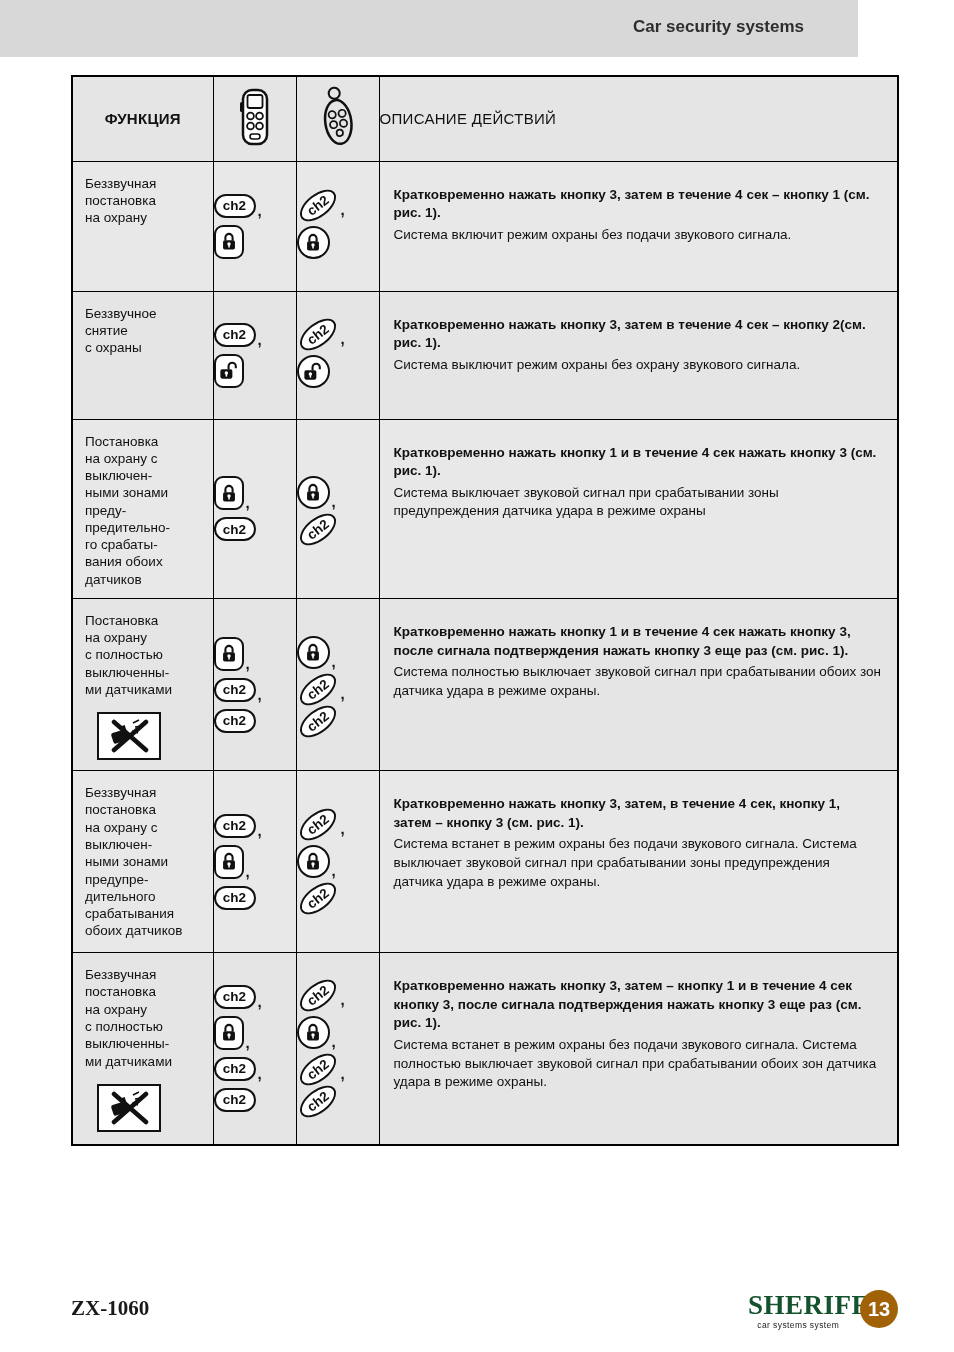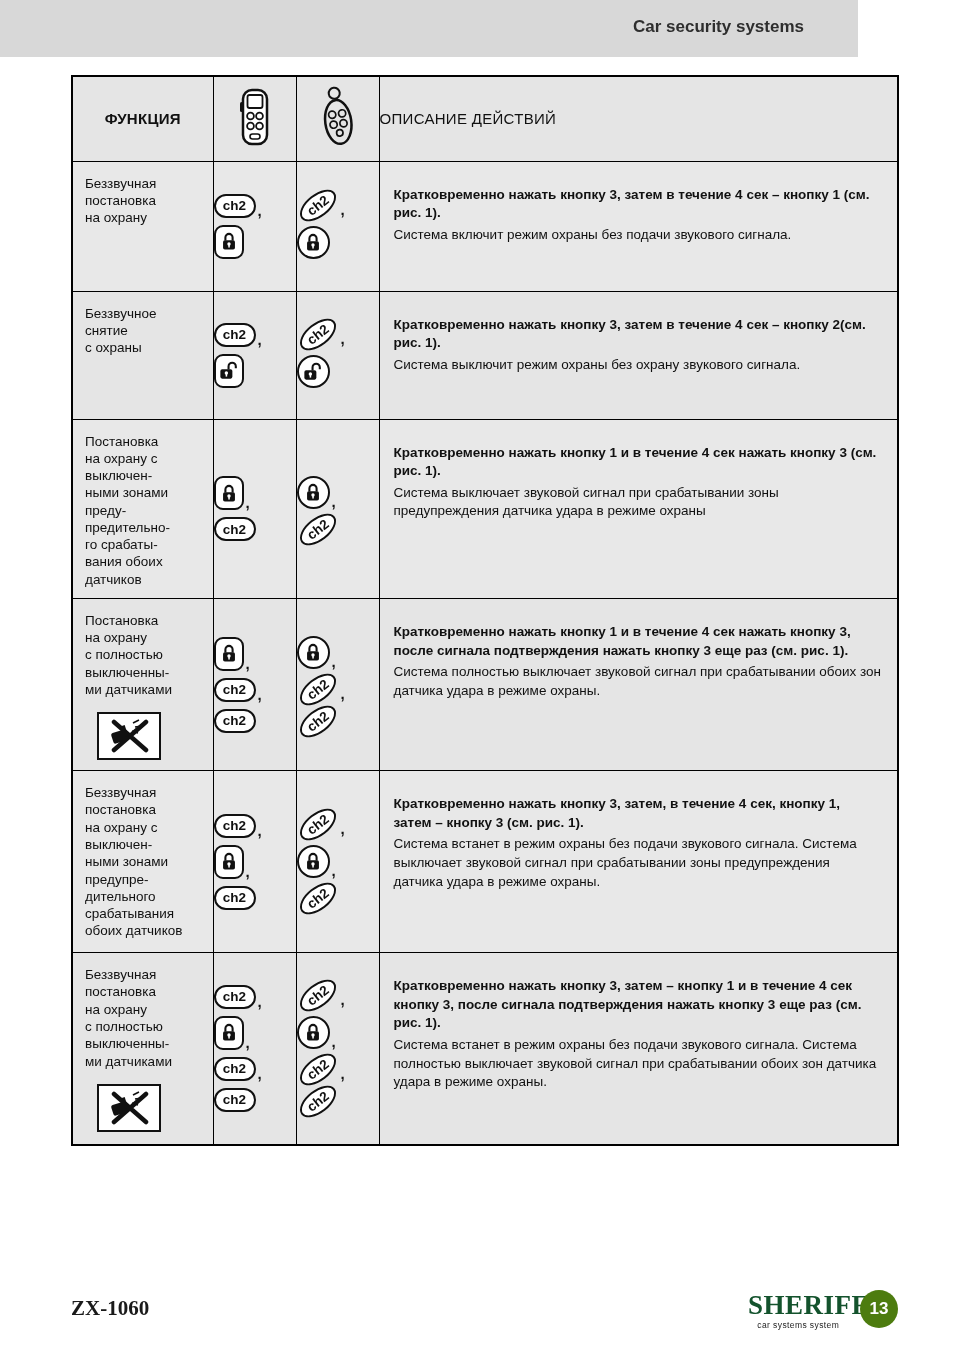--- a/index.html
+++ b/index.html
@@ -76,21 +76,21 @@
   }
   .brand-name{
     font-family:"Liberation Serif","DejaVu Serif",serif;font-weight:700;font-size:27px;
     letter-spacing:.5px;color:#14532d;line-height:1;margin-left:20px;
   }
   .brand-sub{
     font-size:8.5px;letter-spacing:.4px;color:#222;margin-top:1px;
   }
   .page-num{
     position:absolute;left:860px;top:1290px;width:38px;height:38px;border-radius:50%;
-    background:#4d7c0f;color:#fff;font-weight:700;font-size:17px;
+    background:#a16207;color:#fff;font-weight:700;font-size:20px;
     display:flex;align-items:center;justify-content:center;
   }
 </style>
 </head>
 <body>
 
 <div class="topbar">
   <span class="topbar-title">Car security systems</span>
 </div>
 

